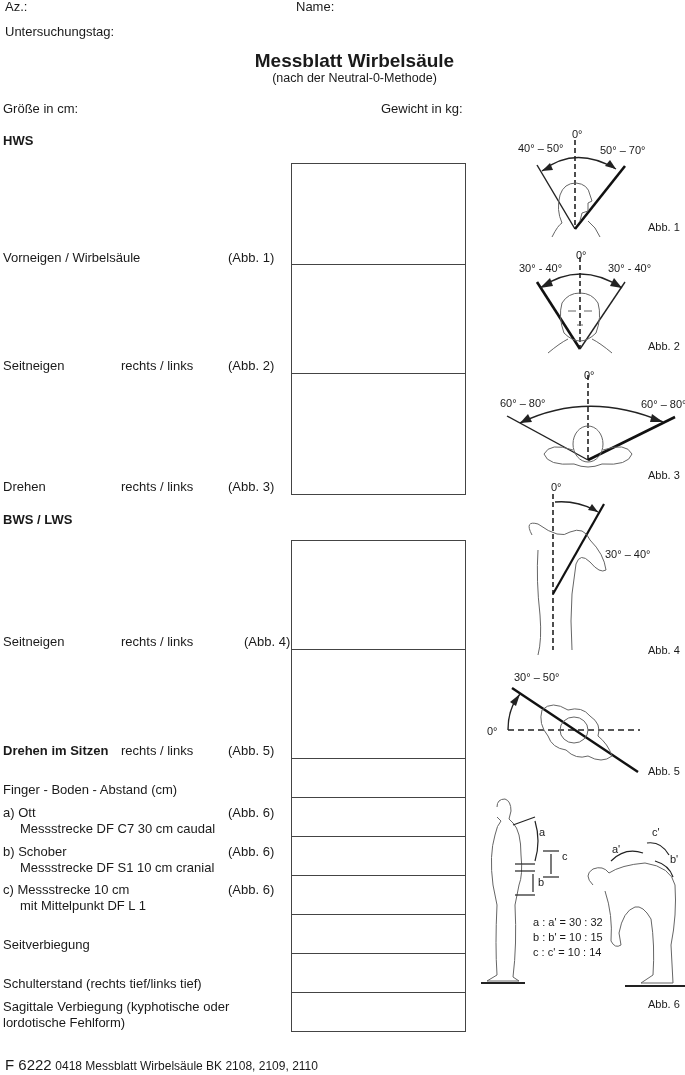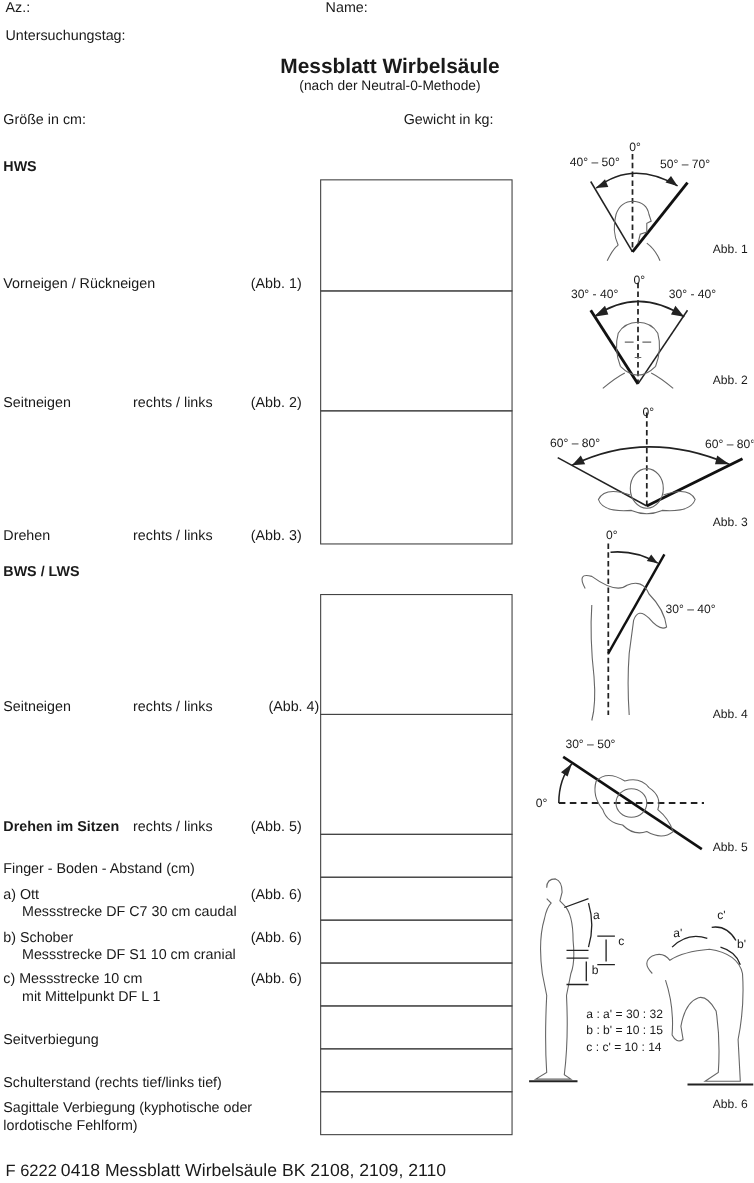--- a/index.html
+++ b/index.html
@@ -6,37 +6,37 @@
   body { width:685px; height:1075px; position:relative; overflow:hidden;
          font-family:"Liberation Sans", sans-serif; color:#1a1a1a; font-size:13px; }
   .abs { position:absolute; white-space:nowrap; }
   .title { font-size:19px; font-weight:bold; left:0; width:685px; text-align:center; top:50px; margin-left:12px; }
   .subtitle { font-size:12.5px; left:0; width:685px; text-align:center; top:71px; margin-left:12px; }
   .bold { font-weight:bold; }
   .box { position:absolute; left:291px; width:175px; border:1.5px solid #444; box-sizing:border-box; }
   .fig-label { font-size:11px; }
   .deg { font-size:11px; }
   .footer-big { font-size:15px; }
-  .footer-small { font-size:16px; }
+  .footer-small { font-size:12px; }
   svg { position:absolute; overflow:visible; }
 </style>
 </head>
 <body>
 
 <div class="abs" style="left:5px;top:-1px;">Az.:</div>
 <div class="abs" style="left:296px;top:-1px;">Name:</div>
 <div class="abs" style="left:5px;top:24px;">Untersuchungstag:</div>
 <div class="abs title">Messblatt Wirbelsäule</div>
 <div class="abs subtitle">(nach der Neutral-0-Methode)</div>
 <div class="abs" style="left:3px;top:101px;">Größe in cm:</div>
-<div class="abs" style="left:367px;top:101px;">Gewicht in kg:</div>
+<div class="abs" style="left:381px;top:101px;">Gewicht in kg:</div>
 
-<div class="abs bold" style="left:3px;top:143px;">HWS</div>
+<div class="abs bold" style="left:3px;top:133px;">HWS</div>
 
-<div class="abs" style="left:3px;top:250px;">Vorneigen / Rückneigen</div>
+<div class="abs" style="left:3px;top:250px;">Vorneigen / Wirbelsäule</div>
 <div class="abs" style="left:228px;top:250px;">(Abb. 1)</div>
 
 <div class="abs" style="left:3px;top:358px;">Seitneigen</div>
 <div class="abs" style="left:121px;top:358px;">rechts / links</div>
 <div class="abs" style="left:228px;top:358px;">(Abb. 2)</div>
 
 <div class="abs" style="left:3px;top:479px;">Drehen</div>
 <div class="abs" style="left:121px;top:479px;">rechts / links</div>
 <div class="abs" style="left:228px;top:479px;">(Abb. 3)</div>
 

